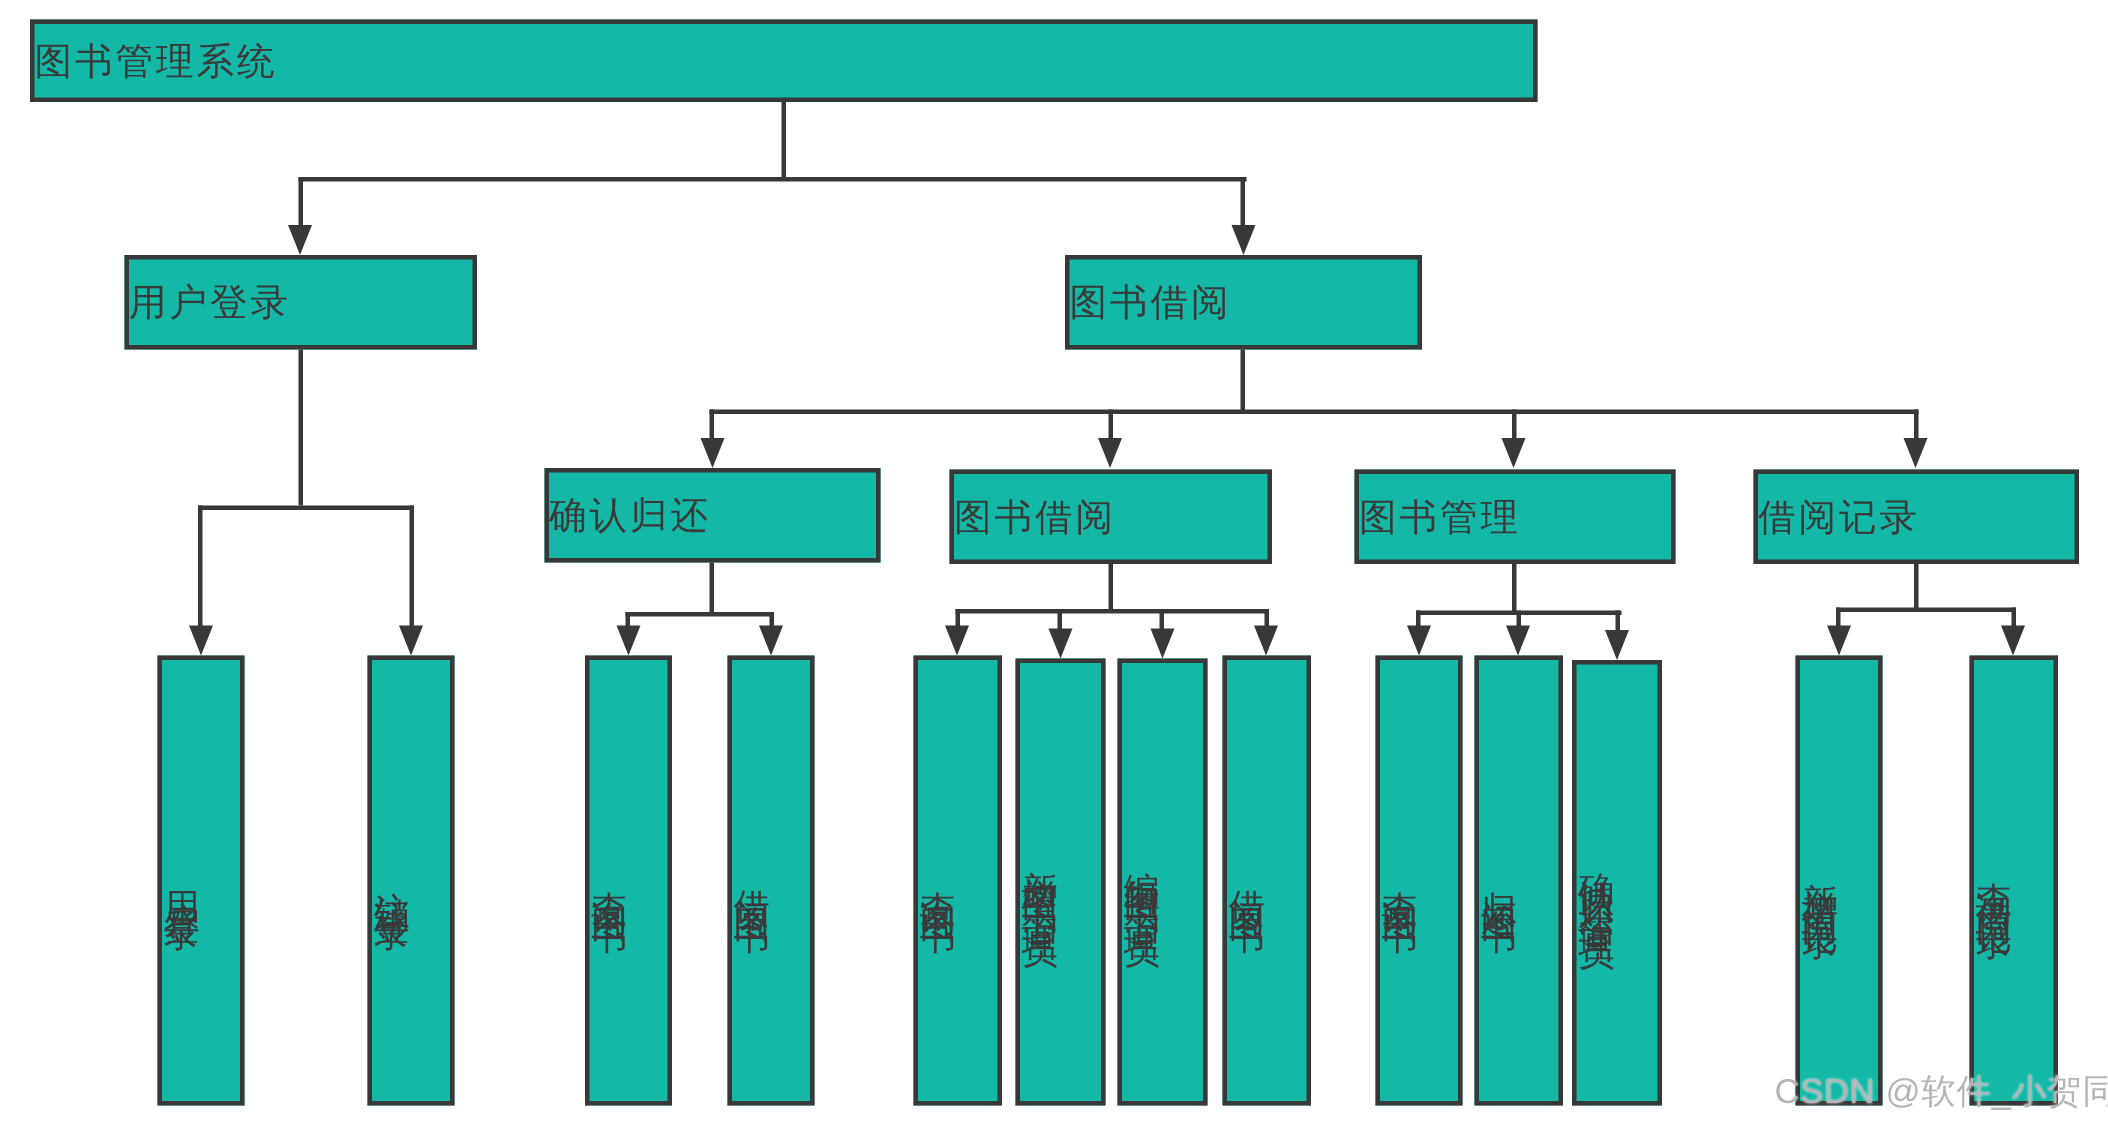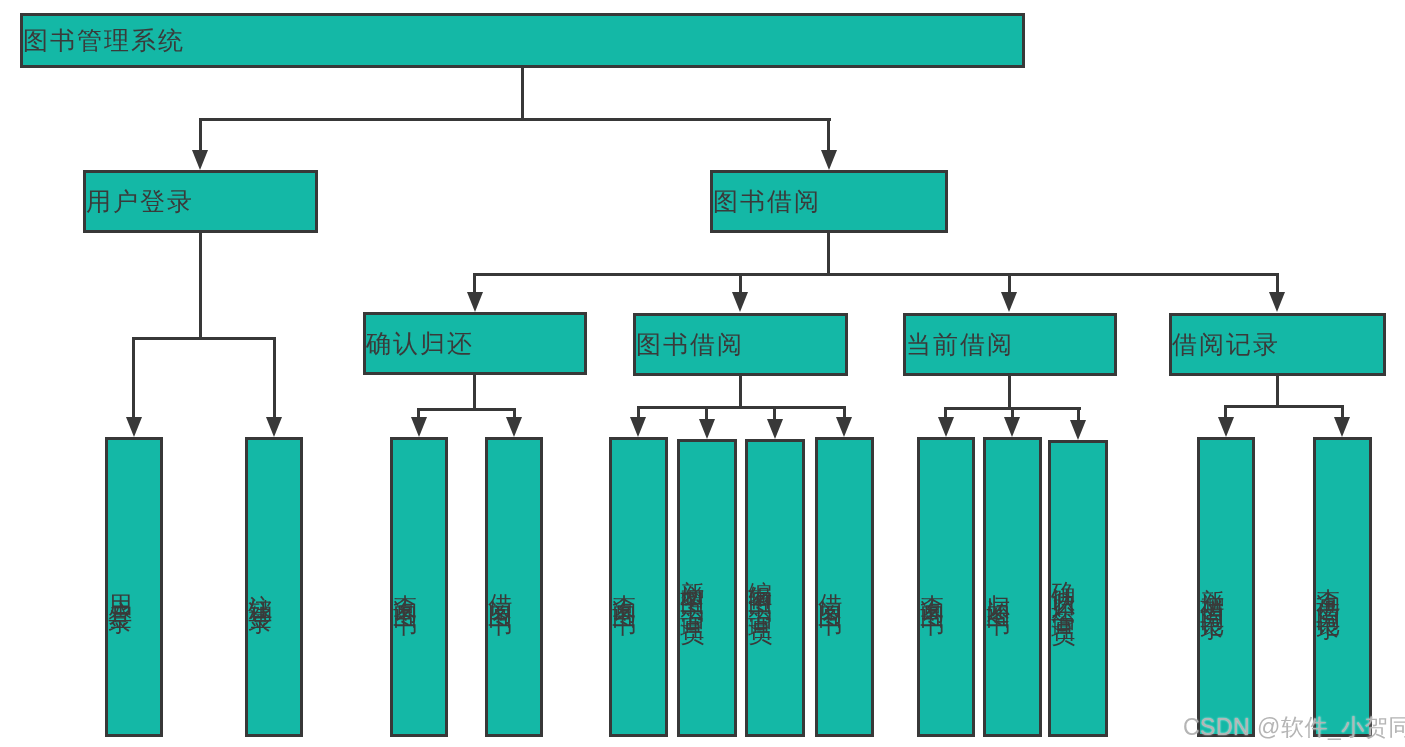--- a/index.html
+++ b/index.html
@@ -66,21 +66,21 @@
     <span class="label">图书借阅</span>
   </div>
 
   <div class="node h" id="n-new-book-rec">
     <span class="label">确认归还</span>
   </div>
   <div class="node h" id="n-book-borrow">
     <span class="label">图书借阅</span>
   </div>
   <div class="node h" id="n-current-borrow">
-    <span class="label">当前借阅</span>
+    <span class="label">图书管理</span>
   </div>
   <div class="node h" id="n-borrow-records">
     <span class="label">借阅记录</span>
   </div>
 
   <div class="node leaf" id="n-u1">
     <span class="label">用户登录</span>
   </div>
   <div class="node leaf" id="n-u2">
     <span class="label">注销登录</span>

